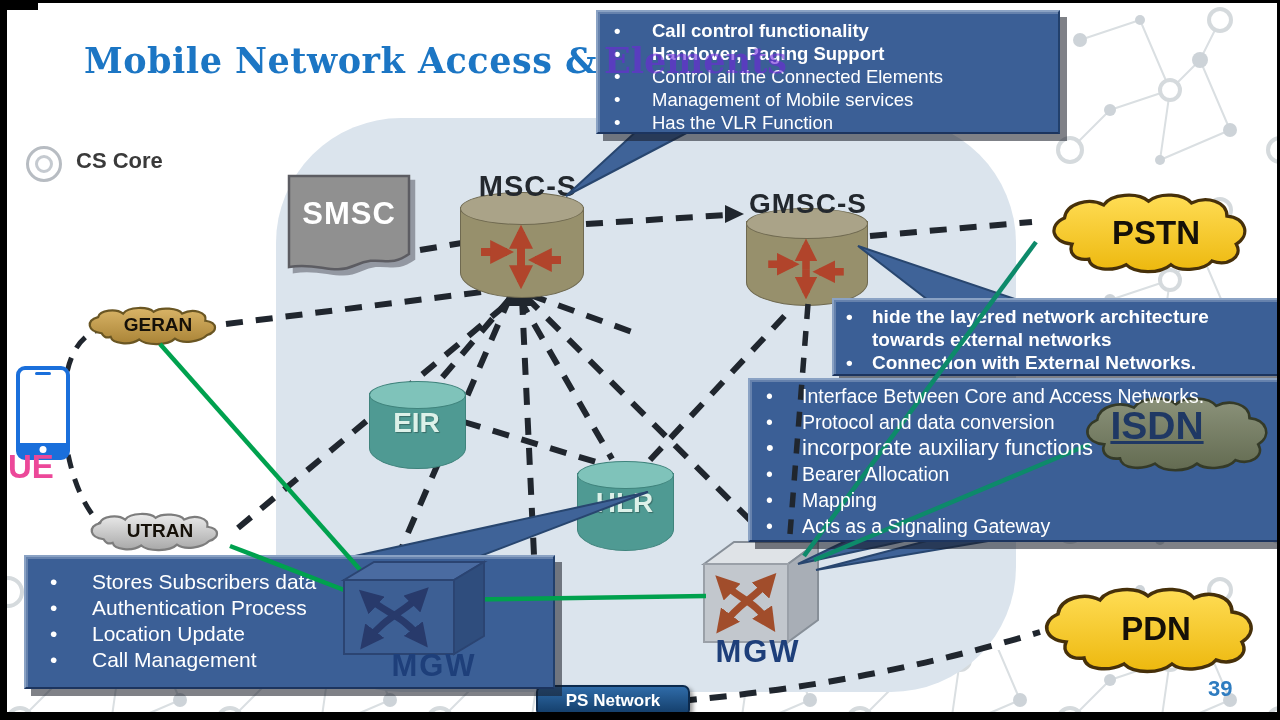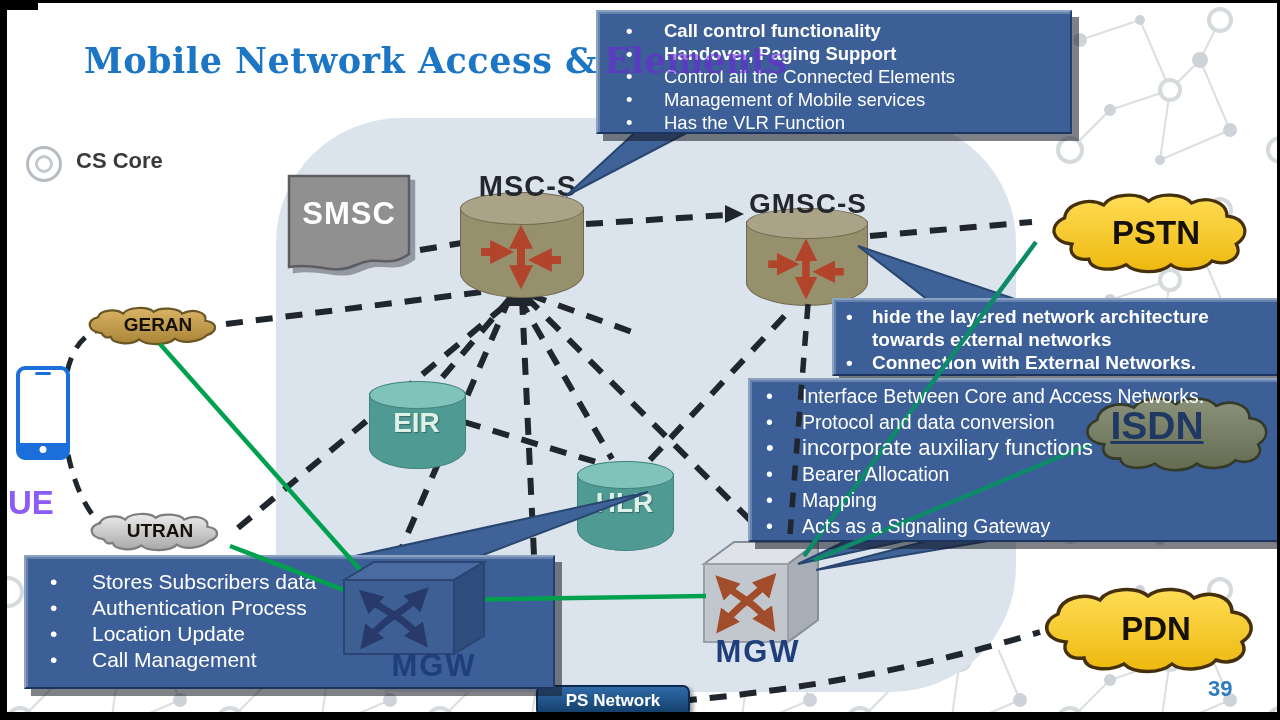--- a/index.html
+++ b/index.html
@@ -28,21 +28,21 @@
            border-radius:125px;z-index:1;}
 
   
   .callout{position:absolute;background:#3b5f96;border:2px solid #8aa2c4;
            border-right-color:#22406c;border-bottom-color:#1c345e;
            box-shadow:7px 7px 0 rgba(22,26,36,.55), inset 2px 2px 0 rgba(255,255,255,.22);
            z-index:5;}
   ul.clist{margin:0;padding:0;list-style:none;color:#fff;}
   ul.clist li{display:flex;align-items:flex-start;}
   ul.clist li::before{content:"\2022";flex:0 0 auto;}
-  #callout-msc{left:596px;top:10px;width:460px;height:120px;padding-left:12px;}
+  #callout-msc{left:596px;top:10px;width:460px;height:120px;}
   #callout-msc ul{padding:7px 10px 0 16px;font-size:18.5px;line-height:23px;}
   #callout-msc li::before{width:38px;}
   #callout-msc li:nth-child(1),#callout-msc li:nth-child(2){font-weight:bold;}
   #callout-gmsc{left:832px;top:298px;width:444px;height:74px;}
   #callout-gmsc ul{padding:5px 8px 0 12px;font-size:19px;line-height:23px;font-weight:bold;}
   #callout-gmsc li::before{width:26px;}
   #callout-mgwbox{left:748px;top:378px;width:530px;height:160px;}
   #mgw-text{left:752px;top:381px;width:524px;z-index:7;}
   #mgw-text ul{padding:2px 6px 0 14px;font-size:19.5px;line-height:26px;color:#fff;border-radius:28px;}
   #mgw-text li::before{width:36px;}
@@ -72,21 +72,21 @@
   .cloud-lab{position:absolute;width:100%;text-align:center;font-weight:bold;color:#151008;}
 
   
   #ue-phone{left:16px;top:366px;width:46px;height:86px;border:4px solid #1a6fdb;
             border-radius:9px;background:#fff;z-index:3;}
   #ue-phone .tbar{position:absolute;top:2px;left:50%;transform:translateX(-50%);
             width:16px;height:3px;background:#1a6fdb;border-radius:2px;}
   #ue-phone .bbar{position:absolute;bottom:0;left:0;right:0;height:13px;background:#1a6fdb;}
   #ue-phone .dot{position:absolute;bottom:3px;left:50%;transform:translateX(-50%);
             width:7px;height:7px;background:#fff;border-radius:50%;}
-  #ue-label{left:8px;top:448px;font-size:33px;font-weight:bold;color:#8b5cf6;z-index:3;margin-top:36px;}
+  #ue-label{left:8px;top:448px;font-size:33px;font-weight:bold;color:#ec4899;z-index:3;}
 
   
   #ps-box{left:536px;top:685px;width:150px;height:28px;background:linear-gradient(#2f6ba8,#123b66);
           border:2px solid #0c2a4d;border-radius:7px;color:#fff;font-weight:bold;font-size:17px;
           display:flex;align-items:center;justify-content:center;z-index:3;
           box-shadow:3px 3px 4px rgba(0,0,0,.4);}
 
   #page-num{left:1208px;top:676px;font-size:22px;font-weight:bold;color:#2e7cc0;z-index:9;}
   svg{display:block;}
 </style>

